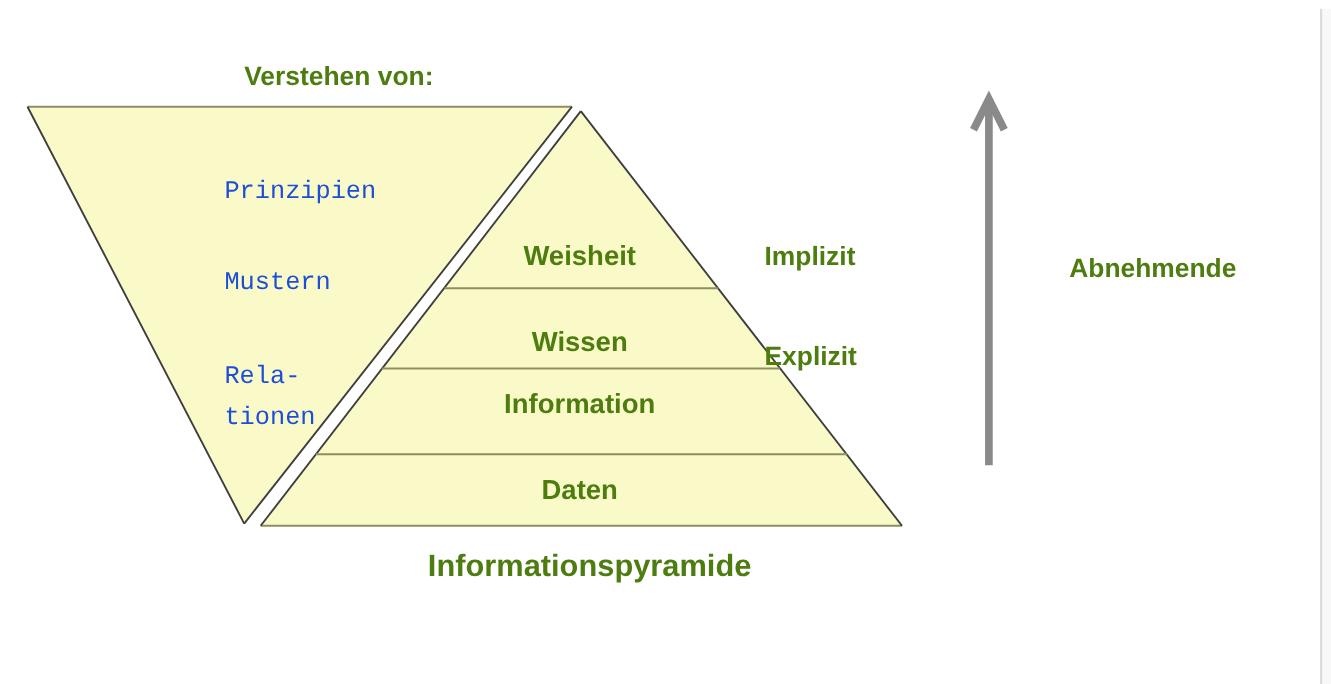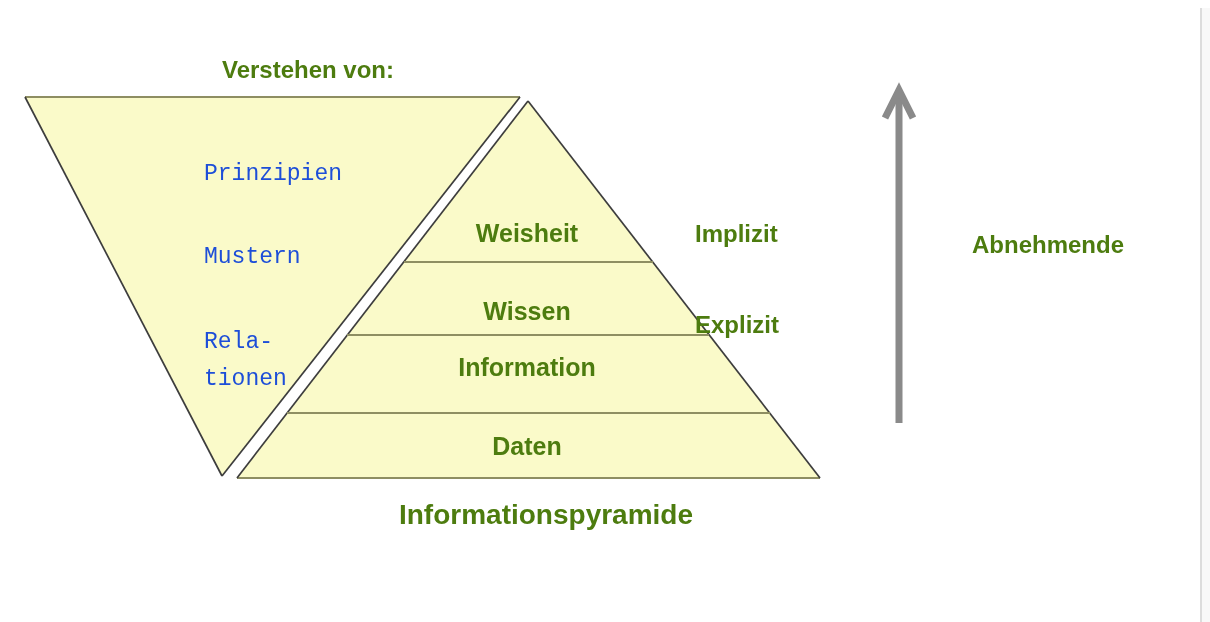--- a/index.html
+++ b/index.html
@@ -38,21 +38,21 @@
   .fi-1 { top: 244px; }
   .fi-2 { top: 329px; }
   .fi-3 { top: 366px; }
 
   .level { left: 377px; width: 300px; text-align: center; font-size: 25px; font-weight: bold; }
   .lv-0 { top: 219px; }
   .lv-1 { top: 297px; }
   .lv-2 { top: 353px; }
   .lv-3 { top: 432px; }
 
-  .caption { left: 346px; top: 499px; width: 400px; text-align: center; font-size: 28px; font-weight: bold; }
+  .caption { left: 336px; top: 499px; width: 400px; text-align: center; font-size: 28px; font-weight: bold; }
 
   .contrast { left: 695px; width: 200px; text-align: left; font-size: 24px; font-weight: bold; }
   .ct-0 { top: 220px; }
   .ct-1 { top: 264px; }
   .ct-2 { top: 311px; }
 
   .arrow-label { left: 972px; font-size: 24px; font-weight: bold; }
   .al-0 { top: 231px; }
   .al-1 { top: 268px; }
 

